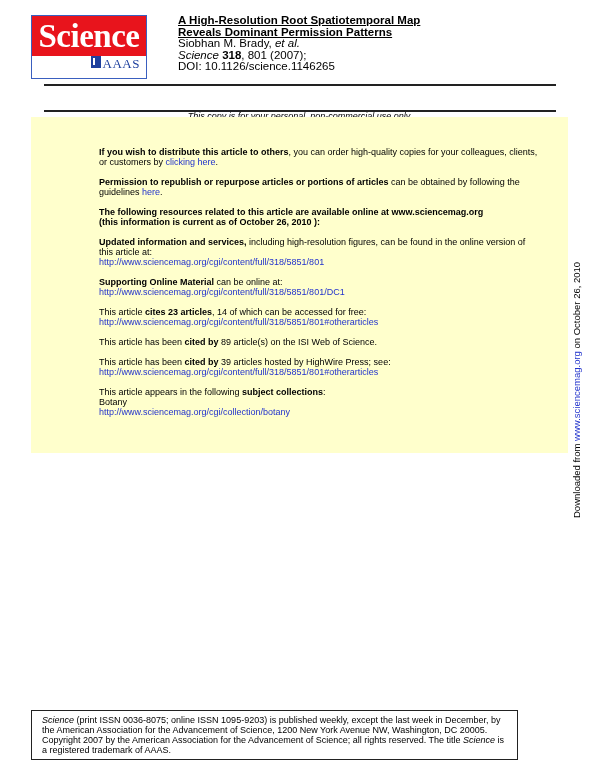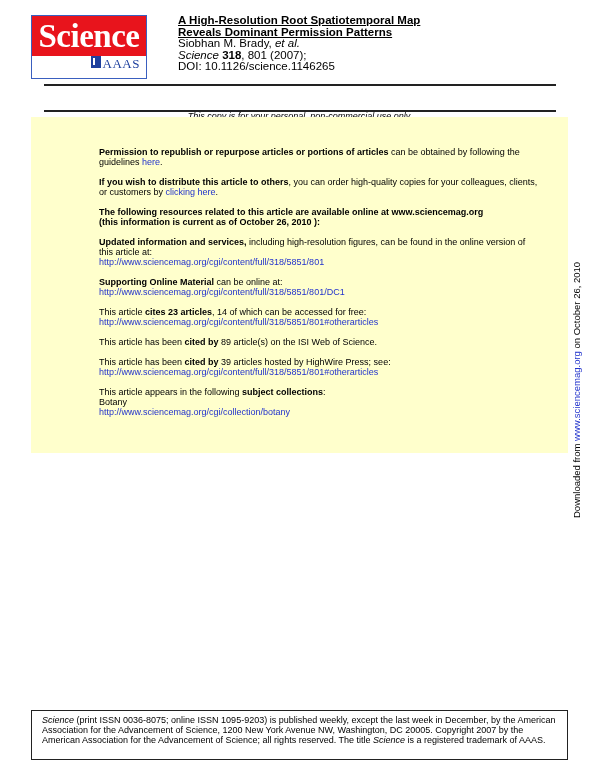--- a/index.html
+++ b/index.html
@@ -22,21 +22,21 @@
   .content { position:absolute; left:99px; top:147px; width:440px; font-size:9px; line-height:10px; }
   .content p { margin:0 0 10px 0; }
   .content a { color:#2233cc; text-decoration:none; }
   .b { font-weight:bold; }
   .bi { font-weight:bold; }
 
   .side { position:absolute; left:571px; top:518px; transform-origin:0 0; transform:rotate(-90deg);
           font-size:9.5px; white-space:nowrap; }
   .side a { color:#2233cc; text-decoration:none; }
 
-  .footer-box { position:absolute; left:31px; top:710px; width:537px; height:50px; border:1.5px solid #222;
+  .footer-box { position:absolute; left:31px; top:710px; width:487px; height:50px; border:1.5px solid #222;
                 box-sizing:border-box; padding:4px 10px; font-size:9px; line-height:10px; }
   .it { font-style:italic; }
 </style>
 </head>
 <body>
 
 <div class="logo">
   <div class="logo-top">Science</div>
   <div class="logo-bottom">
     <span class="aaas-mark"></span>
@@ -52,23 +52,23 @@
   <div>DOI: 10.1126/science.1146265</div>
 </div>
 
 <div class="hrule" style="top:84px;"></div>
 <div class="copy-note">This copy is for your personal, non-commercial use only.</div>
 <div class="hrule" style="top:110px;"></div>
 
 <div class="yellow"></div>
 
 <div class="content">
+  <p><span class="b">If you wish to distribute this article to others</span><span>, you can order high-quality copies for your colleagues, clients, or customers by </span><a>clicking here</a><span>.</span></p>
+
   <p><span class="b">Permission to republish or repurpose articles or portions of articles</span><span> can be obtained by following the guidelines </span><a>here</a><span>.</span></p>
-
-  <p><span class="b">If you wish to distribute this article to others</span><span>, you can order high-quality copies for your colleagues, clients, or customers by </span><a>clicking here</a><span>.</span></p>
 
   <p><span class="bi">The following resources related to this article are available online at www.sciencemag.org</span><br><span class="bi">(this information is current as of October 26, 2010 ):</span></p>
 
   <p><span class="b">Updated information and services,</span><span> including high-resolution figures, can be found in the online version of this article at:</span><br><a>http://www.sciencemag.org/cgi/content/full/318/5851/801</a></p>
 
   <p><span class="b">Supporting Online Material</span><span> can be online at:</span><br><a>http://www.sciencemag.org/cgi/content/full/318/5851/801/DC1</a></p>
 
   <p><span>This article </span><span class="b">cites 23 articles</span><span>, 14 of which can be accessed for free:</span><br><a>http://www.sciencemag.org/cgi/content/full/318/5851/801#otherarticles</a></p>
 
   <p><span>This article has been </span><span class="b">cited by</span><span> 89 article(s) on the ISI Web of Science.</span></p>

